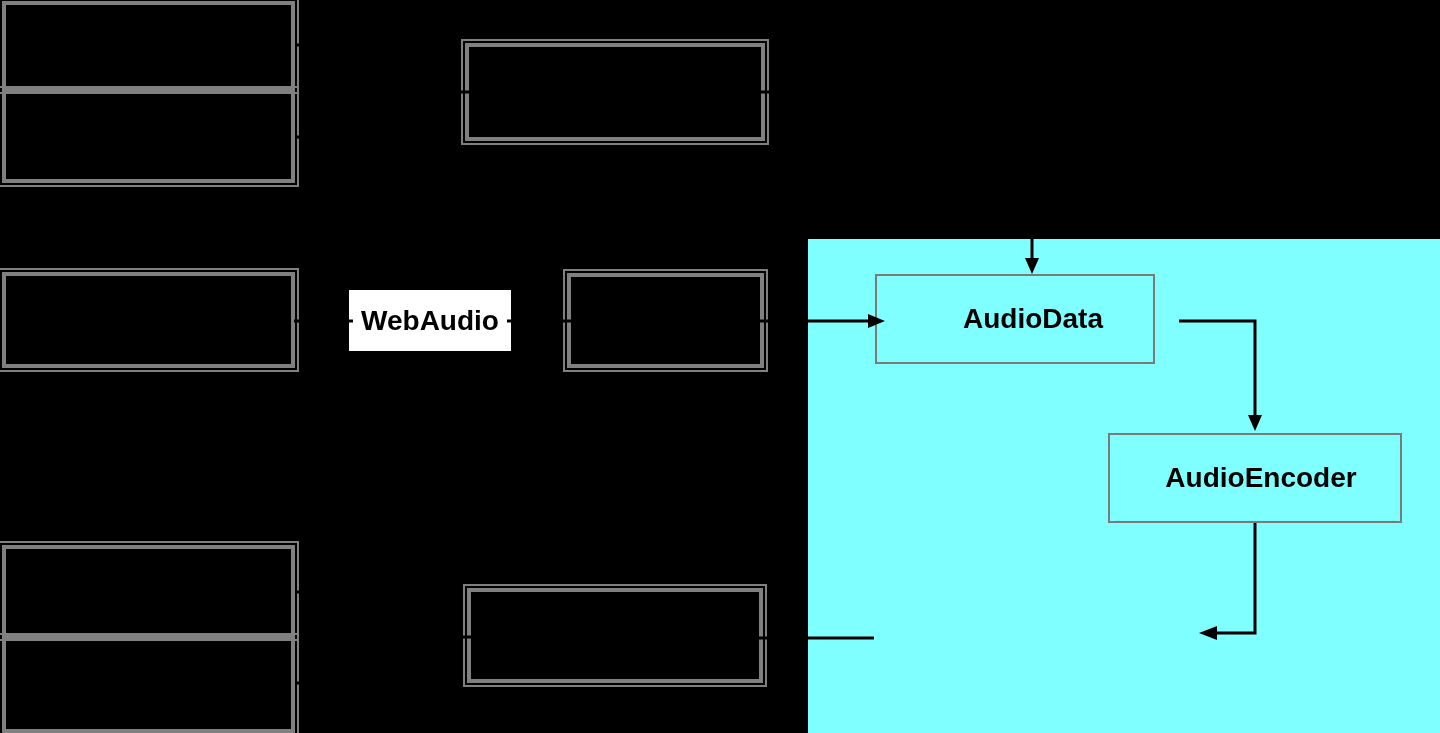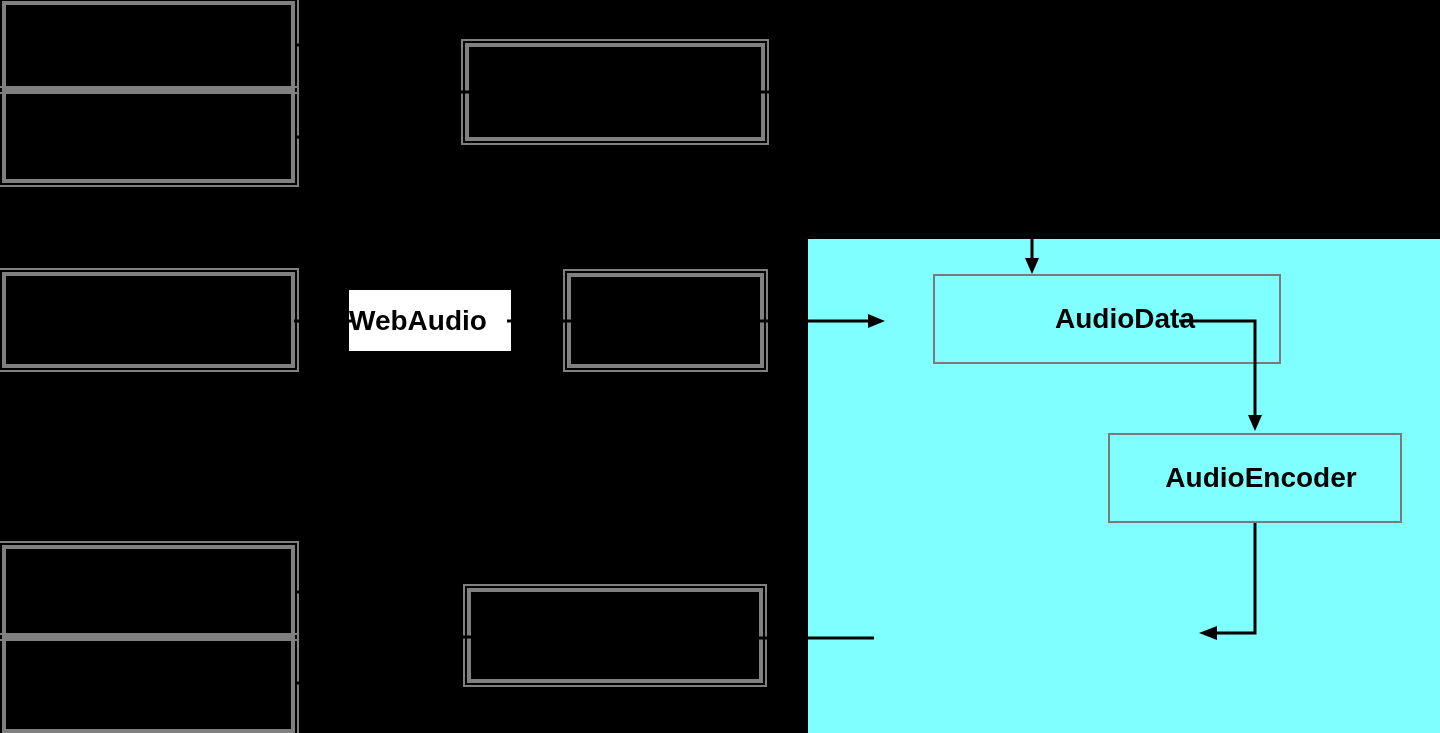--- a/index.html
+++ b/index.html
@@ -46,32 +46,32 @@
   .g-bl .row2 { height: 96px; }
   .b-midleft      { left: 2px;   top: 272px; width: 293px; height: 96px; }
   .b-topmiddle    { left: 465px; top: 43px;  width: 300px; height: 98px; }
   .b-midmiddle    { left: 567px; top: 273px; width: 197px; height: 95px; }
   .b-bottommiddle { left: 467px; top: 588px; width: 296px; height: 95px; }
   
   .webaudio {
     position: absolute;
     left: 349px; top: 290px; width: 162px; height: 61px;
     background: var(--webaudio-bg);
-    display: flex; align-items: center; 
+    display: flex; align-items: center; justify-content: center;
     font-weight: bold; font-size: 28px; color: var(--label-text);
   }
   
   .cyan-box {
     position: absolute;
     background: var(--highlight);
     border: 2px solid var(--cyan-box-border);
     display: flex; align-items: center; justify-content: center;
     font-weight: bold; font-size: 28px; color: var(--label-text);
   }
-  .b-audiodata         { left: 933px;  top: 274px; width: 348px; height: 90px; padding-left: 36px; }
+  .b-audiodata         { left: 875px;  top: 274px; width: 280px; height: 90px; padding-left: 36px; }
   .b-audioencoder      { left: 1108px; top: 433px; width: 294px; height: 90px; padding-left: 12px; }
   .b-encodedaudiochunk { left: 874px;  top: 592px; width: 319px; height: 89px; }
   
   .connectors {
     position: absolute;
     left: 0; top: 0;
     pointer-events: none;
   }
   .connectors path { stroke: var(--connector); stroke-width: 3; fill: none; }
   .connectors polygon { fill: var(--connector); stroke: none; }

